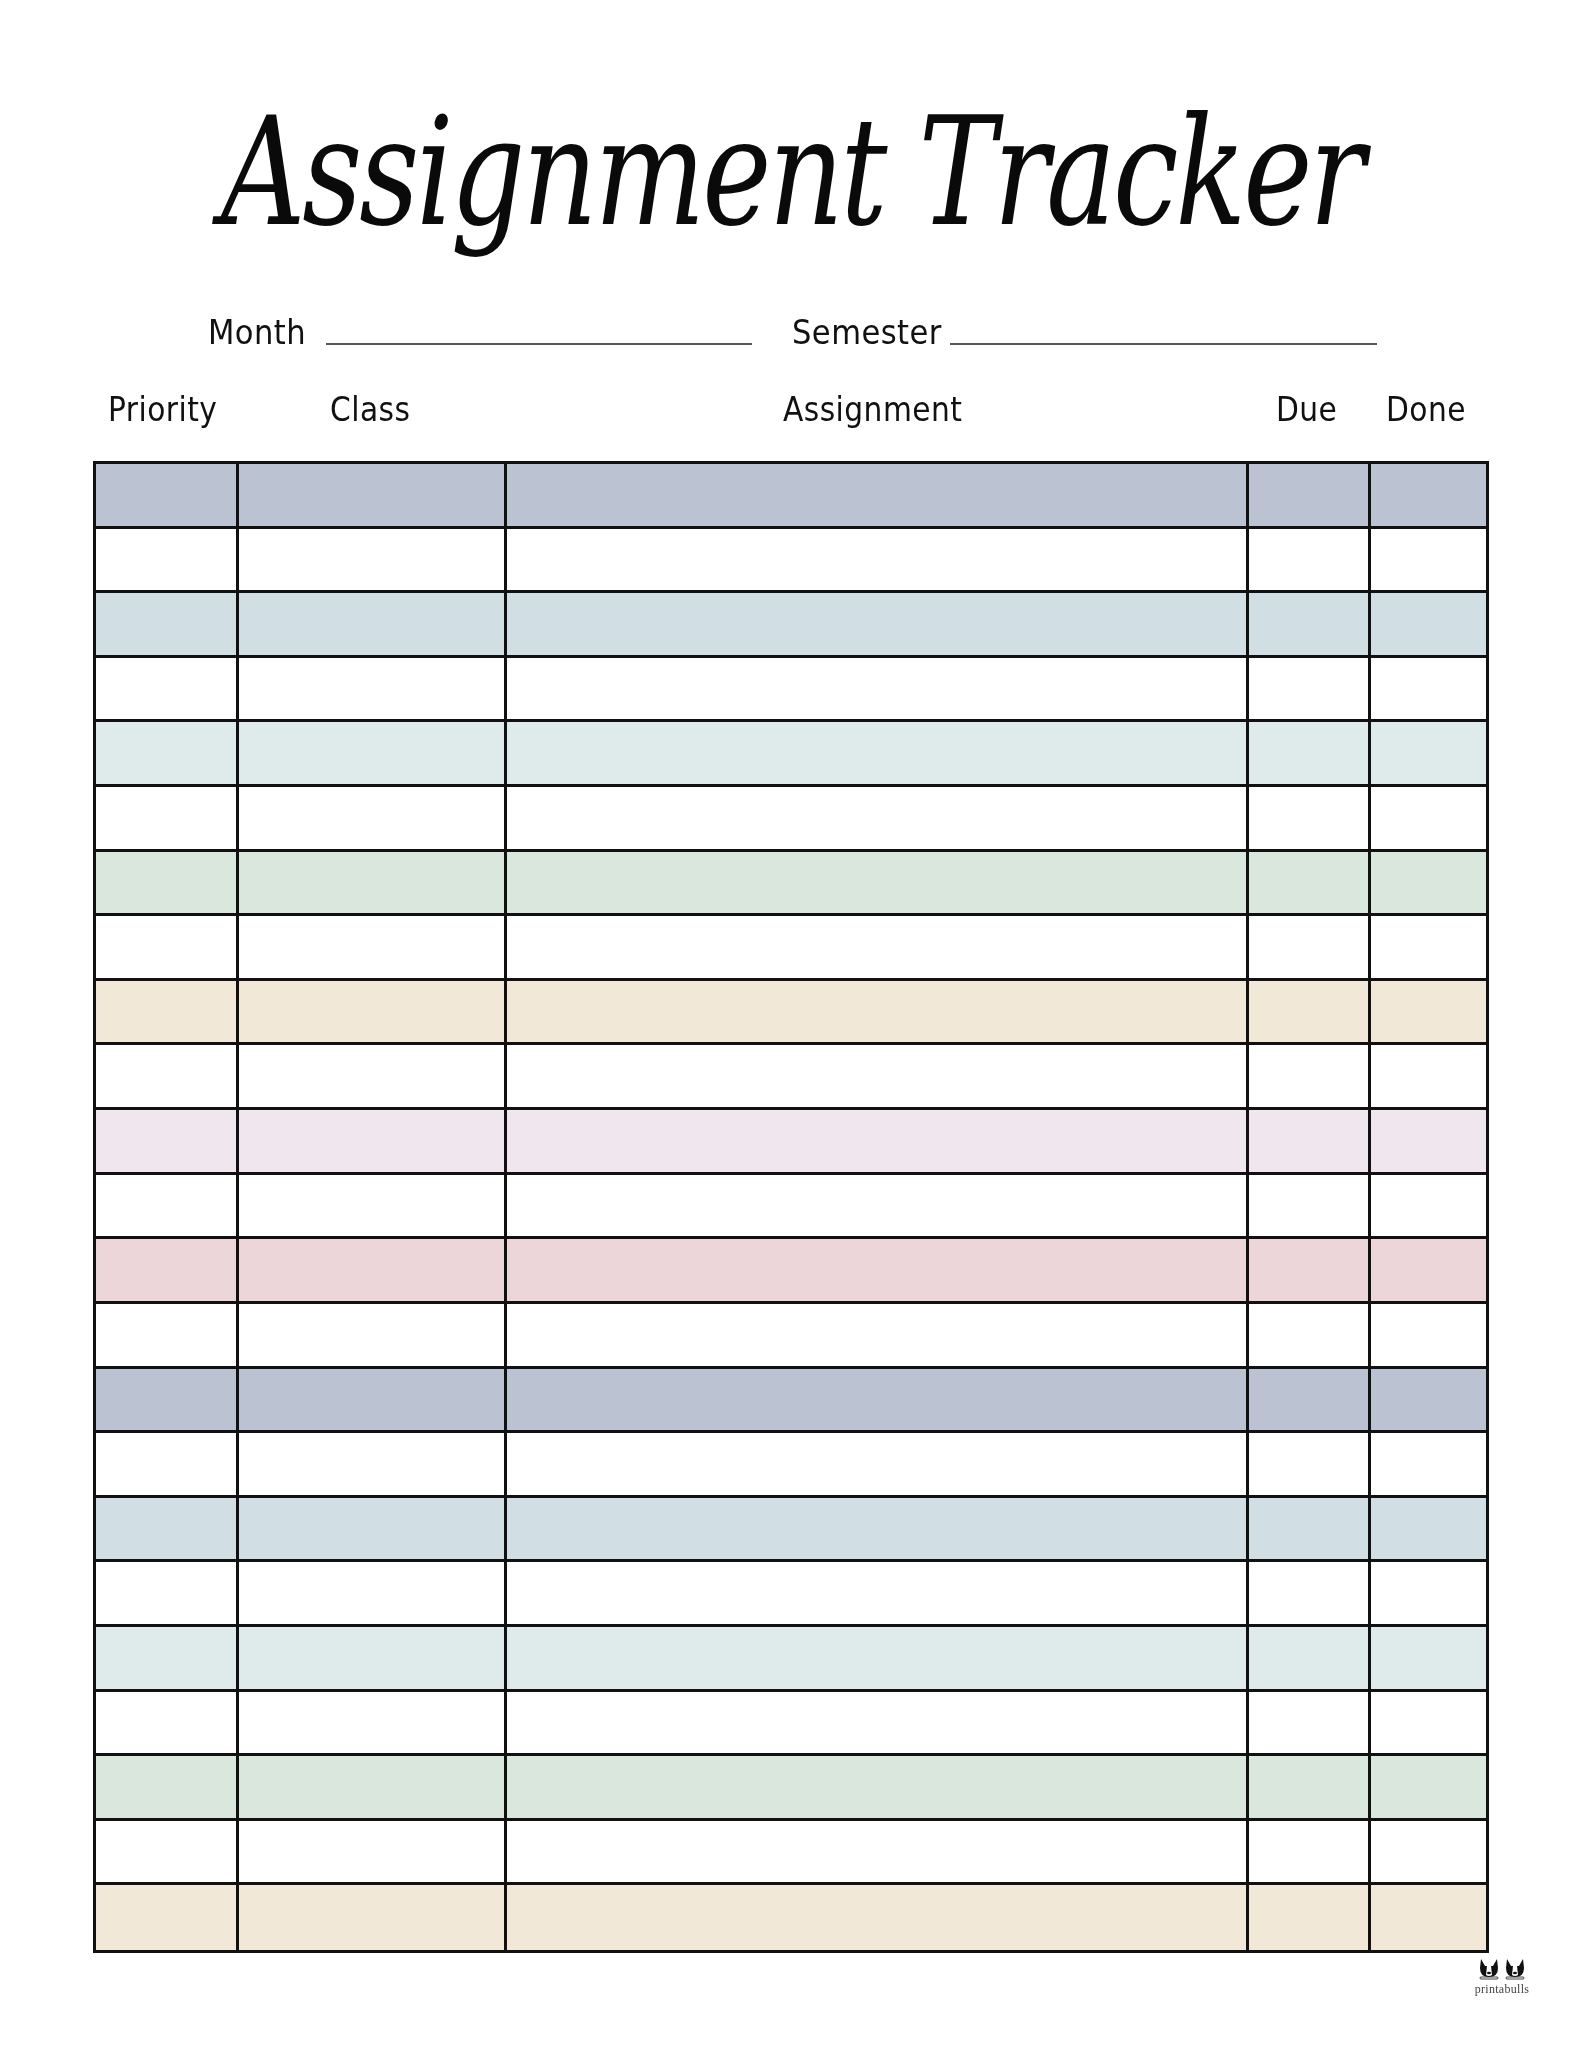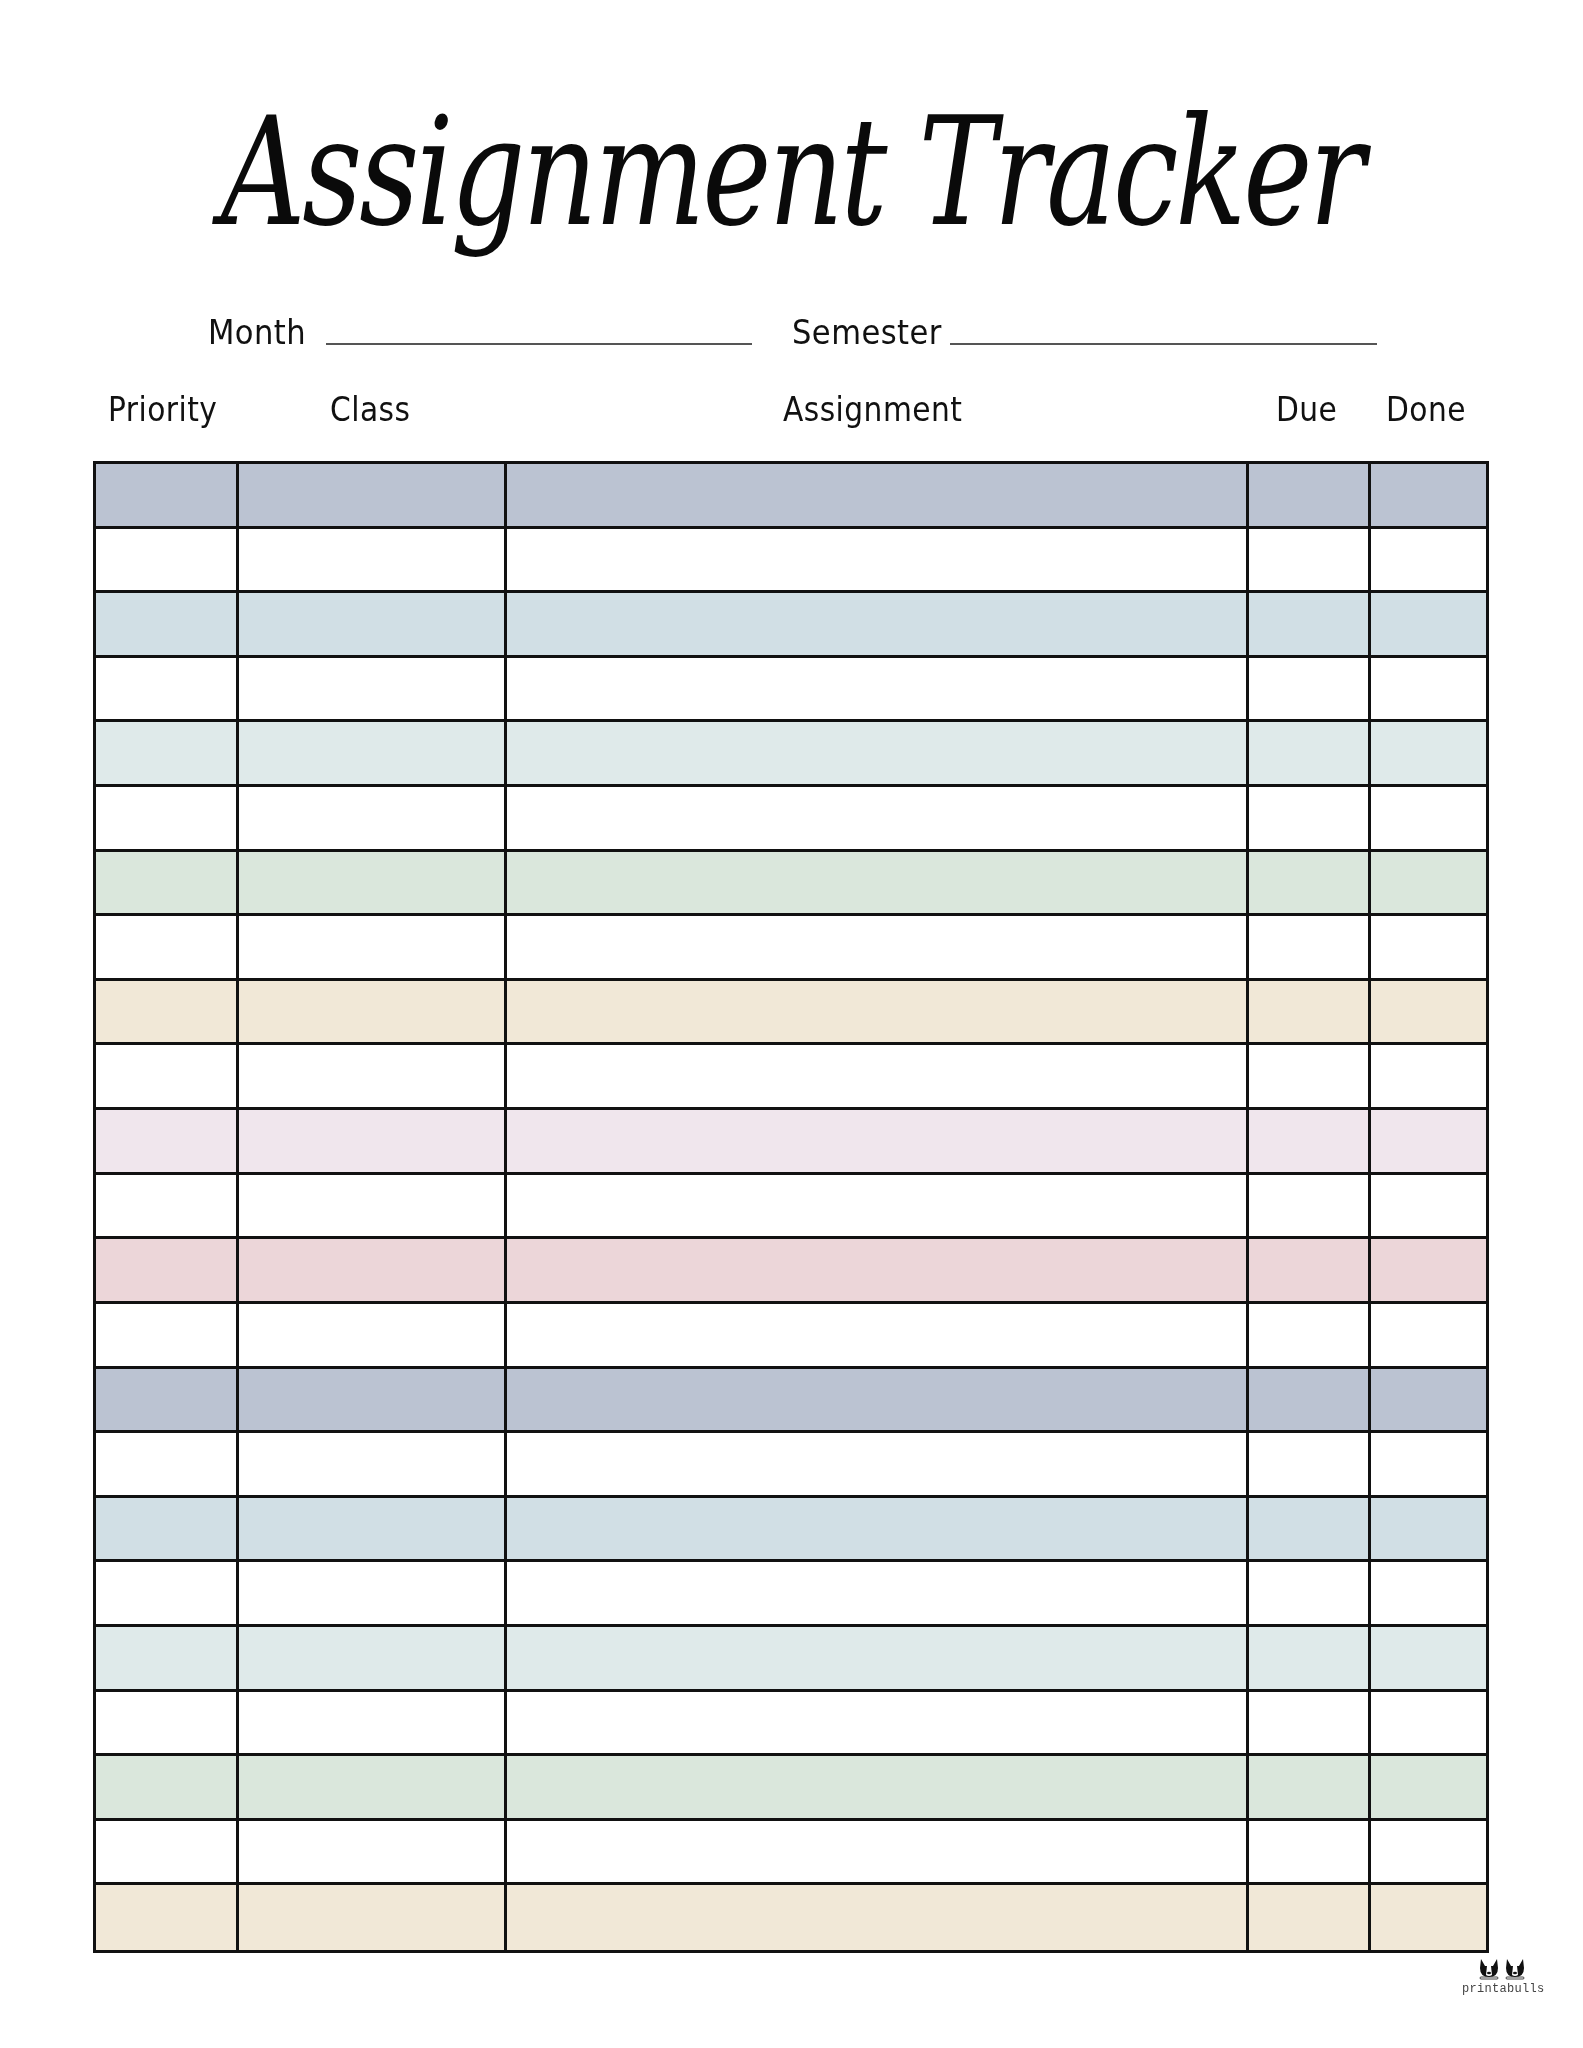--- a/index.html
+++ b/index.html
@@ -20,21 +20,21 @@
       font-family: "DejaVu Sans", sans-serif; transform: scaleX(0.9); transform-origin: left center; letter-spacing: 0.5px;
     }
     .table { position: absolute; left: 93px; top: 461px; width: 1396px; height: 1492px; border: 3px solid #111; box-sizing: border-box; }
     .row { position: absolute; left: 0; width: 100%; box-sizing: border-box; border-bottom: 3px solid #111; display: flex; }
     .row:last-child { border-bottom: none; }
     .cell { height: 100%; box-sizing: border-box; border-right: 3px solid #111; }
     .cell:last-child { border-right: none; }
     .logo { position: absolute; left: 1462px; top: 1958px; width: 80px; height: 48px; }
     .logo-dogs { display: flex; justify-content: center; gap: 4px; height: 24px; }
     .dog { width: 22px; height: 22px; position: relative; }
-    .logo-text { font-family: Liberation Mono, monospace; font-size: 12px; color: #444; text-align: right; line-height: 14px; letter-spacing: 0.3px; }
+    .logo-text { font-family: Liberation Serif, serif; font-size: 12px; color: #444; text-align: center; line-height: 14px; letter-spacing: 0.3px; }
   </style>
 </head>
 <body>
 
 <div class="title">Assignment Tracker</div>
 
 <div class="field-label" style="left:208px; top:312px;">Month</div>
 <div class="field-line" style="left:326px; top:343px; width:426px;"></div>
 
 <div class="field-label" style="left:792px; top:312px;">Semester</div>

